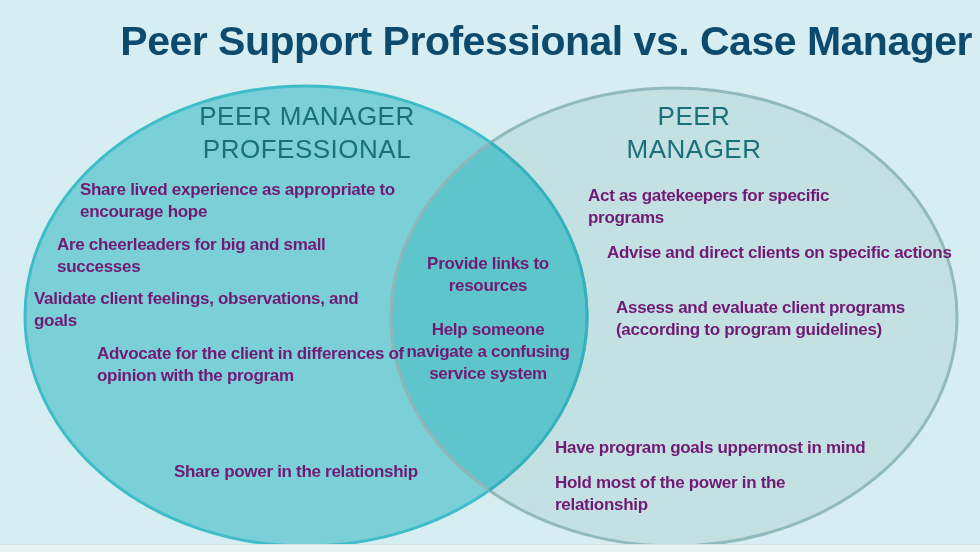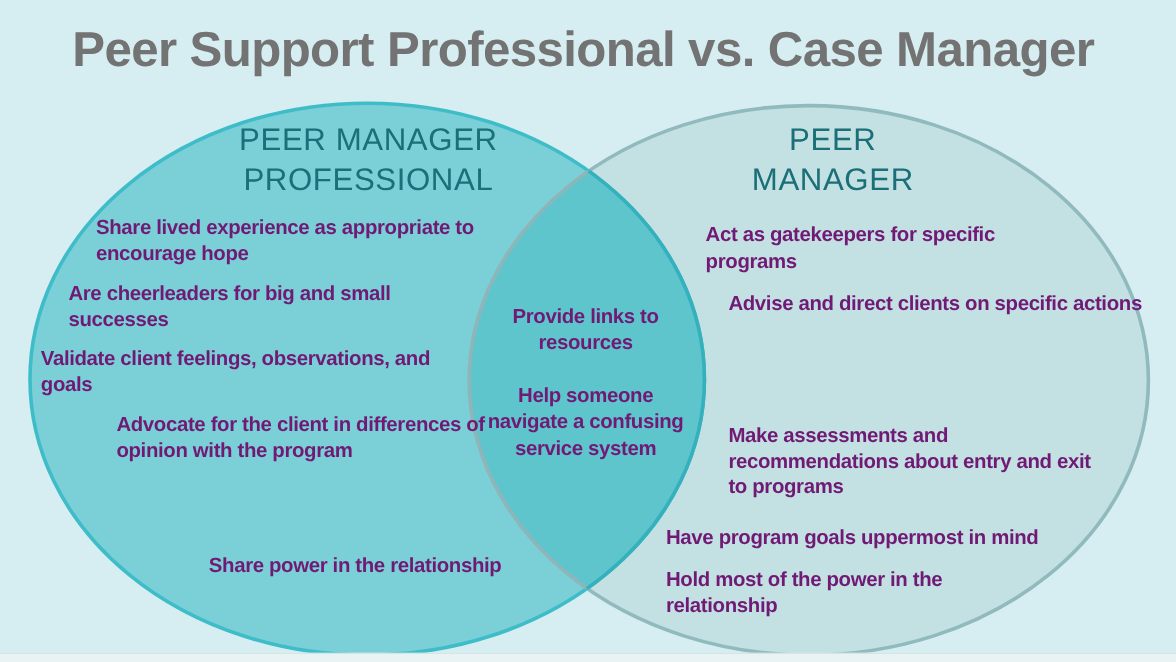--- a/index.html
+++ b/index.html
@@ -9,23 +9,23 @@
   }
   .slide{
     position:relative;
     width:980px;height:552px;
     background:#d6eef1;
     overflow:hidden;
   }
   .venn-svg{position:absolute;left:0;top:0;width:980px;height:552px;}
   .title{
     position:absolute;left:0;top:18px;width:972px;
-    text-align:center;
+    text-align:right;
     font-size:41px;font-weight:bold;letter-spacing:-0.5px;
-    color:#737373;
+    color:#0c4a6e;
     z-index:3;
   }
   .circle-heading{
     position:absolute;z-index:3;
     text-align:center;
     white-space:pre-line;
     font-size:26px;line-height:33px;font-weight:normal;
     letter-spacing:0.5px;
     color:#1a6f78;
   }
@@ -90,18 +90,18 @@
   <div class="item li-2">Are cheerleaders for big and small successes</div>
   <div class="item li-3">Validate client feelings, observations, and goals</div>
   <div class="item li-4">Advocate for the client in differences of opinion with the program</div>
   <div class="item li-6">Share power in the relationship</div>
 
   <div class="item bi bi-1">Provide links to resources</div>
   <div class="item bi bi-2">Help someone navigate a confusing service system</div>
 
   <div class="item ri-1">Act as gatekeepers for specific programs</div>
   <div class="item ri-2">Advise and direct clients on specific actions</div>
-  <div class="item ri-4">Make assessments and recommendations about entry and exit to programs</div>
+  <div class="item ri-3">Assess and evaluate client programs (according to program guidelines)</div>
   <div class="item ri-5">Have program goals uppermost in mind</div>
   <div class="item ri-6">Hold most of the power in the relationship</div>
 
   <div class="bottom-strip"></div>
 </div>
 
 </body></html>

